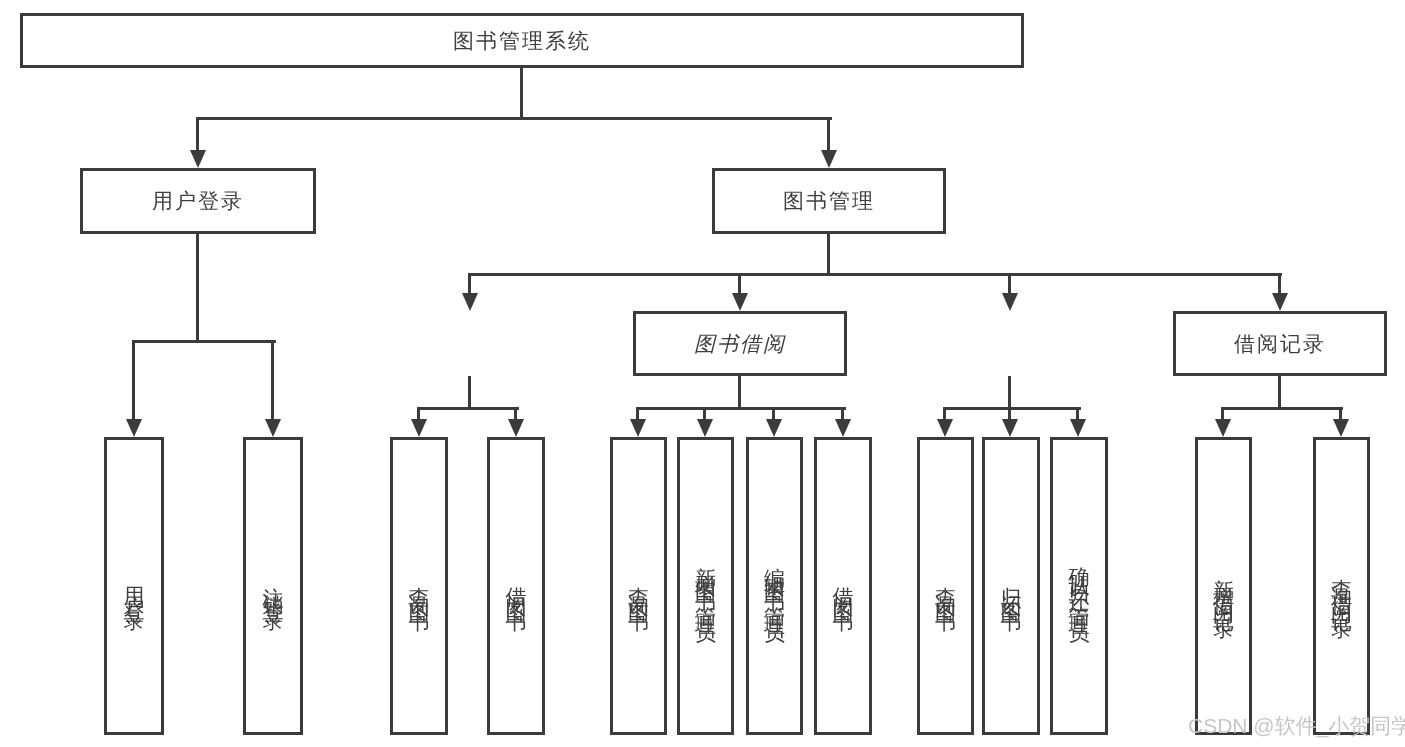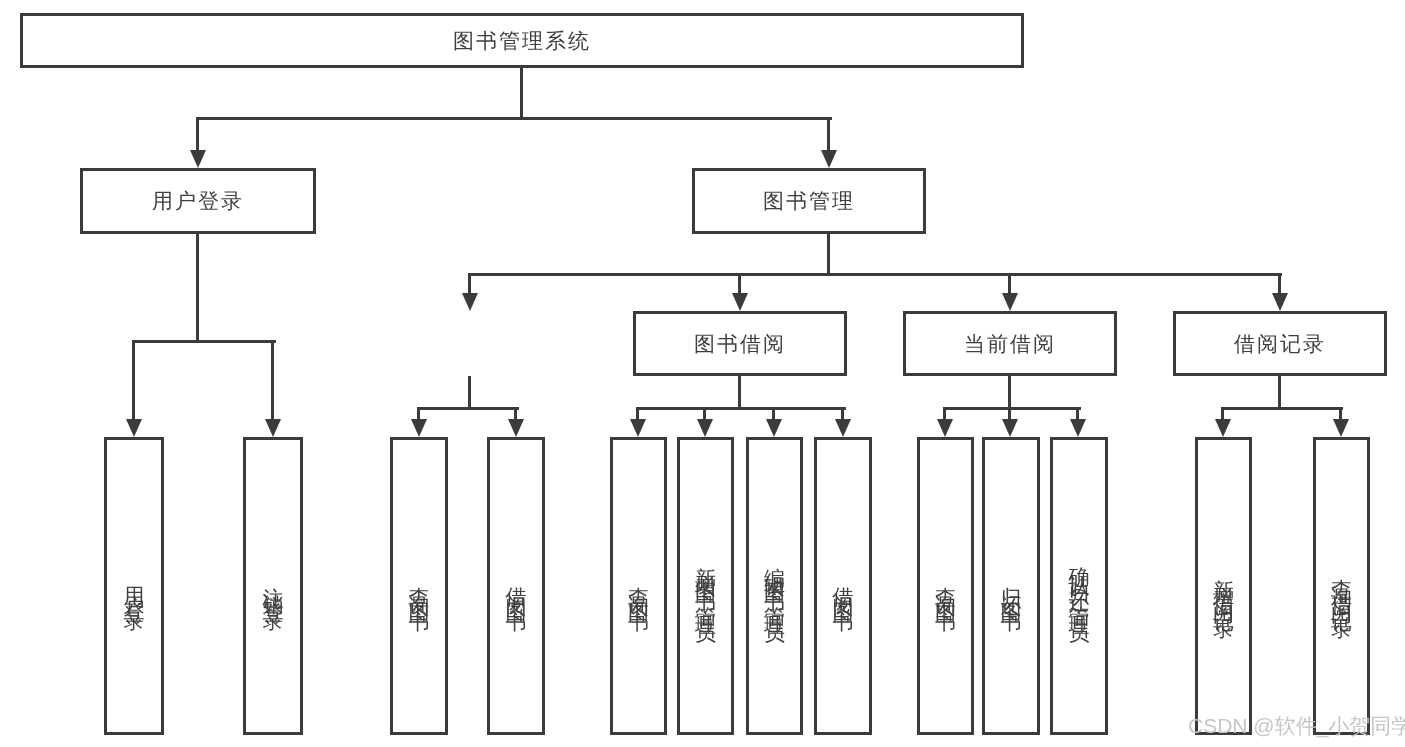--- a/index.html
+++ b/index.html
@@ -67,21 +67,21 @@
   <div class="ln" style="left:520px;top:68px;width:3px;height:52px;"></div>
   <div class="ln" style="left:196px;top:117px;width:636px;height:3px;"></div>
   <div class="ln" style="left:196px;top:120px;width:3px;height:30px;"></div>
   <div class="ar" style="left:190px;top:150px;"></div>
   <div class="ln" style="left:827px;top:120px;width:3px;height:30px;"></div>
   <div class="ar" style="left:821px;top:150px;"></div>
 
   <div class="box hbox" style="left:80px;top:168px;width:236px;height:66px;">
     <span>用户登录</span>
   </div>
-  <div class="box hbox" style="left:692px;top:168px;width:234px;height:66px;">
+  <div class="box hbox" style="left:712px;top:168px;width:234px;height:66px;">
     <span>图书管理</span>
   </div>
 
   <div class="ln" style="left:196px;top:234px;width:3px;height:106px;"></div>
   <div class="ln" style="left:132px;top:340px;width:144px;height:3px;"></div>
   <div class="ln" style="left:132px;top:343px;width:3px;height:76px;"></div>
   <div class="ar" style="left:126px;top:419px;"></div>
   <div class="ln" style="left:271px;top:343px;width:3px;height:76px;"></div>
   <div class="ar" style="left:265px;top:419px;"></div>
 
@@ -89,25 +89,22 @@
   <div class="ln" style="left:468px;top:273px;width:814px;height:3px;"></div>
   <div class="ln" style="left:468px;top:276px;width:3px;height:17px;"></div>
   <div class="ar" style="left:462px;top:293px;"></div>
   <div class="ln" style="left:738px;top:276px;width:3px;height:17px;"></div>
   <div class="ar" style="left:732px;top:293px;"></div>
   <div class="ln" style="left:1008px;top:276px;width:3px;height:17px;"></div>
   <div class="ar" style="left:1002px;top:293px;"></div>
   <div class="ln" style="left:1278px;top:276px;width:3px;height:17px;"></div>
   <div class="ar" style="left:1272px;top:293px;"></div>
 
-  <div class="box hbox" style="left:633px;top:311px;width:214px;height:65px;">
+  <div class="box hbox" style="left:633px;top:311px;width:214px;height:65px;font-style:italic;">
     <span>图书借阅</span>
-  </div>
-  <div class="box hbox" style="left:903px;top:311px;width:214px;height:65px;">
-    <span>当前借阅</span>
   </div>
   <div class="box hbox" style="left:1173px;top:311px;width:214px;height:65px;">
     <span>借阅记录</span>
   </div>
 
   <div class="ln" style="left:468px;top:376px;width:3px;height:31px;"></div>
   <div class="ln" style="left:417px;top:407px;width:102px;height:3px;"></div>
   <div class="ln" style="left:417px;top:410px;width:3px;height:9px;"></div>
   <div class="ar" style="left:411px;top:419px;"></div>
   <div class="ln" style="left:514px;top:410px;width:3px;height:9px;"></div>

